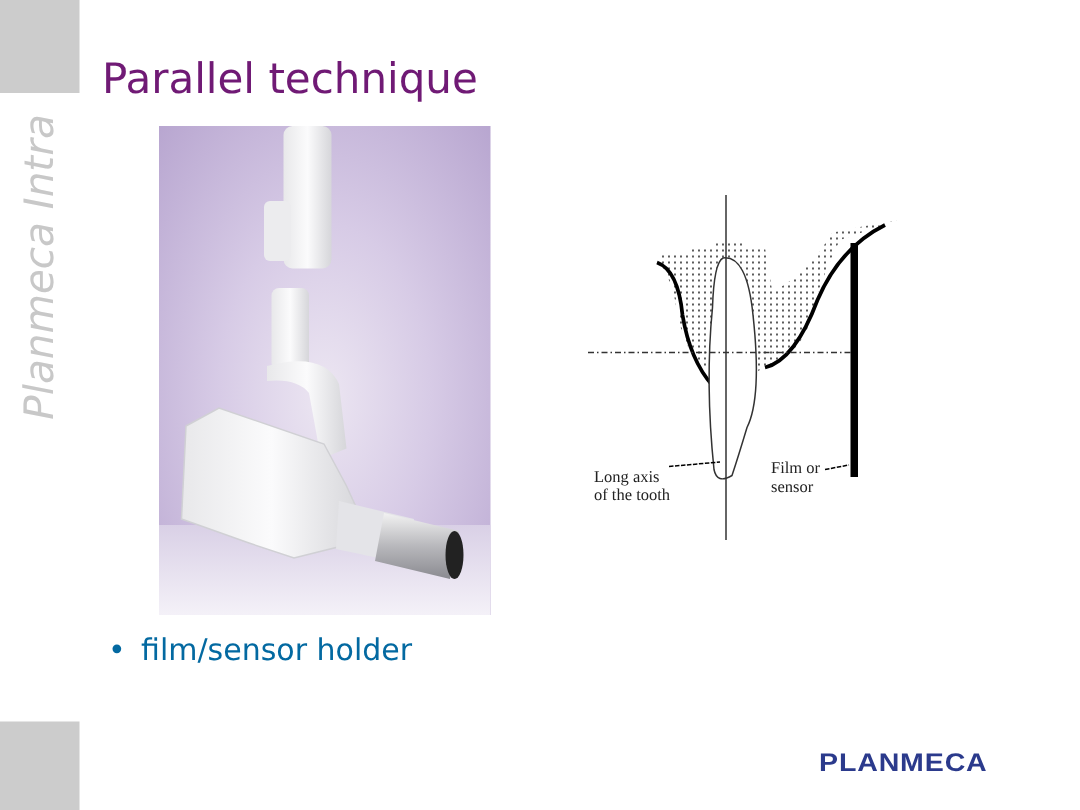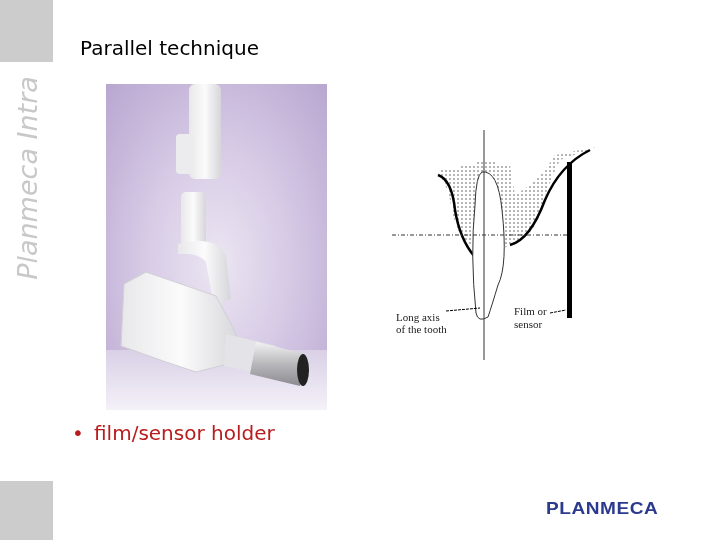--- a/index.html
+++ b/index.html
@@ -1,26 +1,26 @@
 <!DOCTYPE html>
 <html><head>
 <meta charset="utf-8">
 <style>
   html, body { margin:0; padding:0; }
   body { width:720px; height:540px; position:relative; background:#ffffff; overflow:hidden; font-family:"DejaVu Sans", sans-serif; }
   .gray-top { position:absolute; left:0; top:0; width:53px; height:62px; background:#cccccc; }
   .gray-bottom { position:absolute; left:0; top:481px; width:53px; height:59px; background:#cccccc; }
   .side-text { position:absolute; left:27px; top:178px; transform:translate(-50%,-50%) rotate(-90deg); white-space:nowrap;
     font-family:"DejaVu Sans", sans-serif; font-style:italic; font-size:27px; color:#c8c8c8; letter-spacing:0px; }
-  .title { position:absolute; left:80px; top:36px; font-size:20px; color:#000000; font-family:"DejaVu Sans", sans-serif; }
+  .title { position:absolute; left:68px; top:36px; font-size:28px; color:#701a75; font-family:"DejaVu Sans", sans-serif; }
   .photo { position:absolute; left:106px; top:84px; width:221px; height:326px;
     background: radial-gradient(ellipse at 50% 55%, #ece6f2 0%, #d7cbe6 45%, #b8a6d0 100%); overflow:hidden; }
   .photo .floor { position:absolute; left:0; bottom:0; width:100%; height:60px; background:linear-gradient(#d9d0e6, #f4f1f8); }
   .diagram { position:absolute; left:380px; top:125px; width:220px; height:240px; }
-  .bullets { position:absolute; left:72px; top:418px; margin:0; padding:0; list-style:none; font-size:20px; color:#b91c1c; }
+  .bullets { position:absolute; left:72px; top:418px; margin:0; padding:0; list-style:none; font-size:20px; color:#0369a1; }
   .bullets li { height:30px; line-height:30px; position:relative; padding-left:22px; }
   .bullets li::before { content:"•"; position:absolute; left:0; top:0; }
   .logo { position:absolute; left:546px; top:499px; font-family:"Liberation Sans", sans-serif; font-weight:bold; font-size:17px;
     color:#2b3a8c; letter-spacing:0.5px; transform:scaleX(1.12); transform-origin:left center; }
   .dlabel { font-family:"Liberation Serif", serif; font-size:11px; fill:#222; }
 </style>
 </head>
 <body>
 
 <div class="gray-top"></div>

